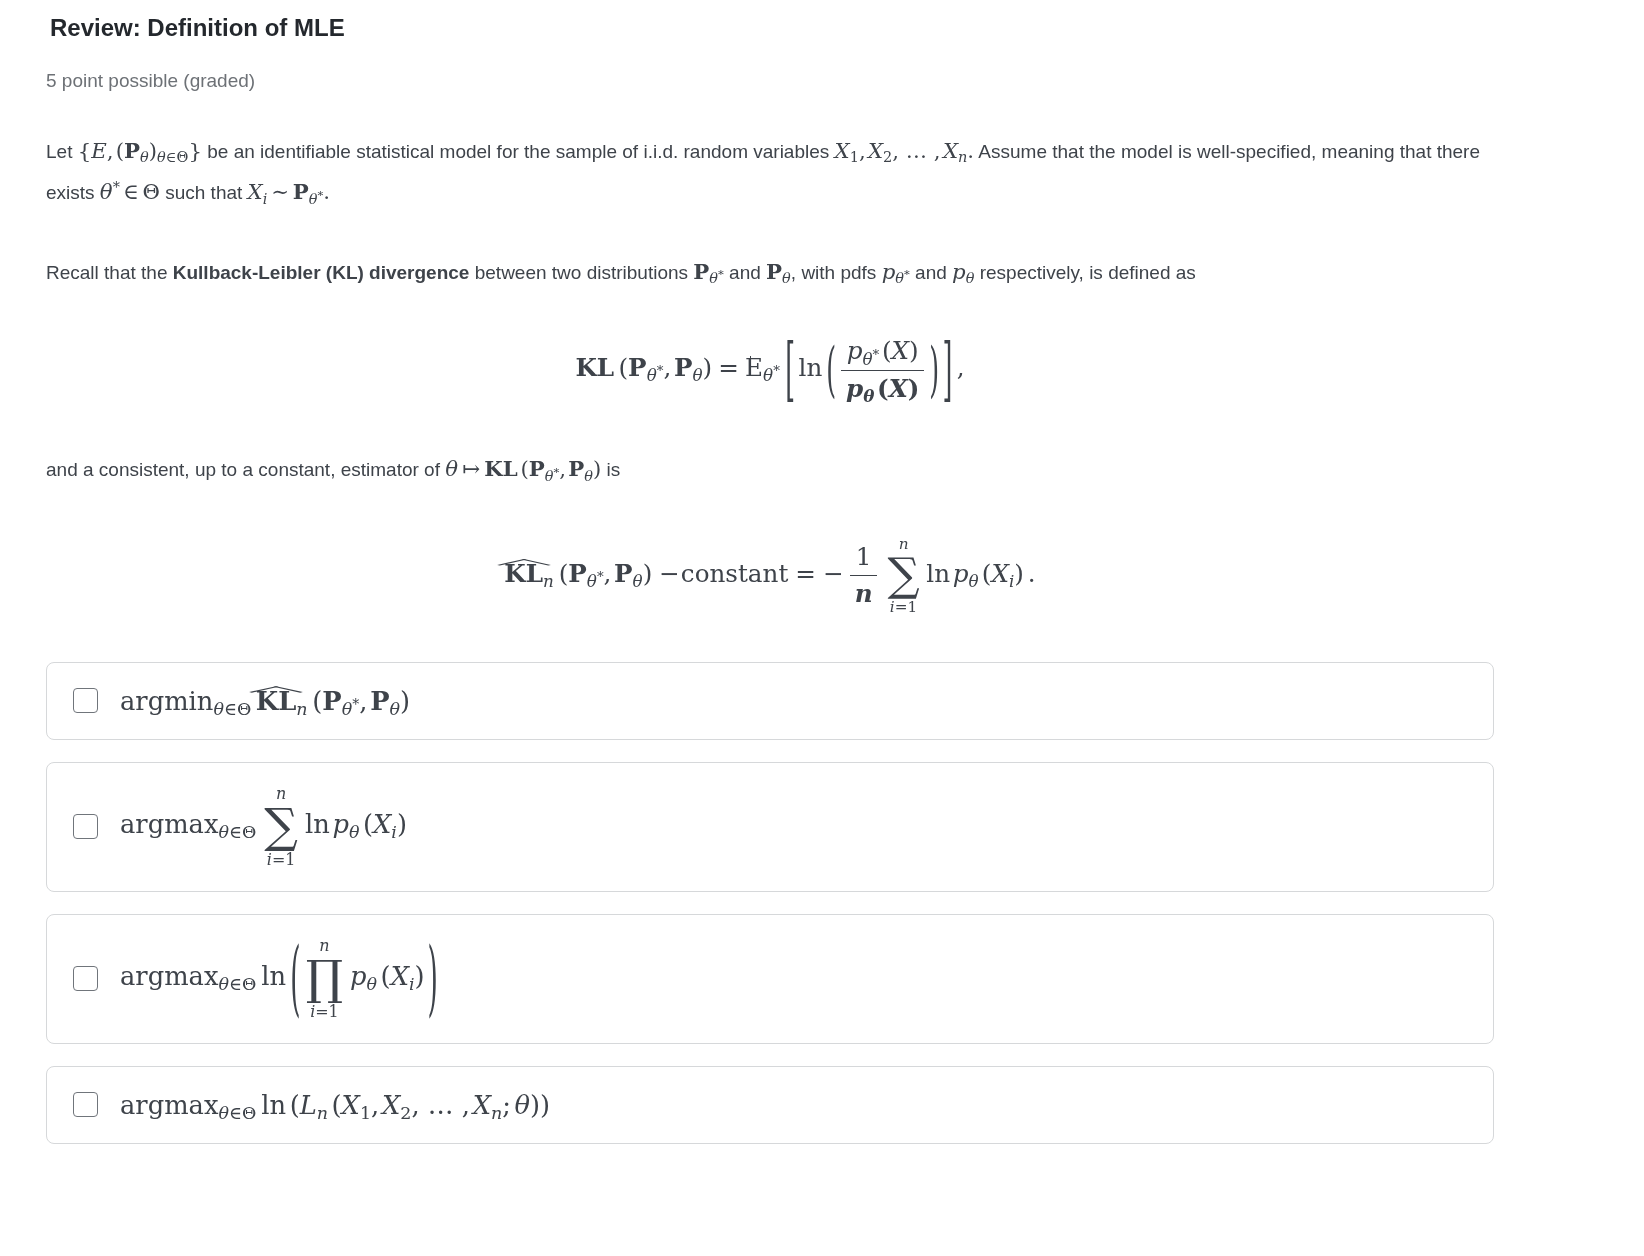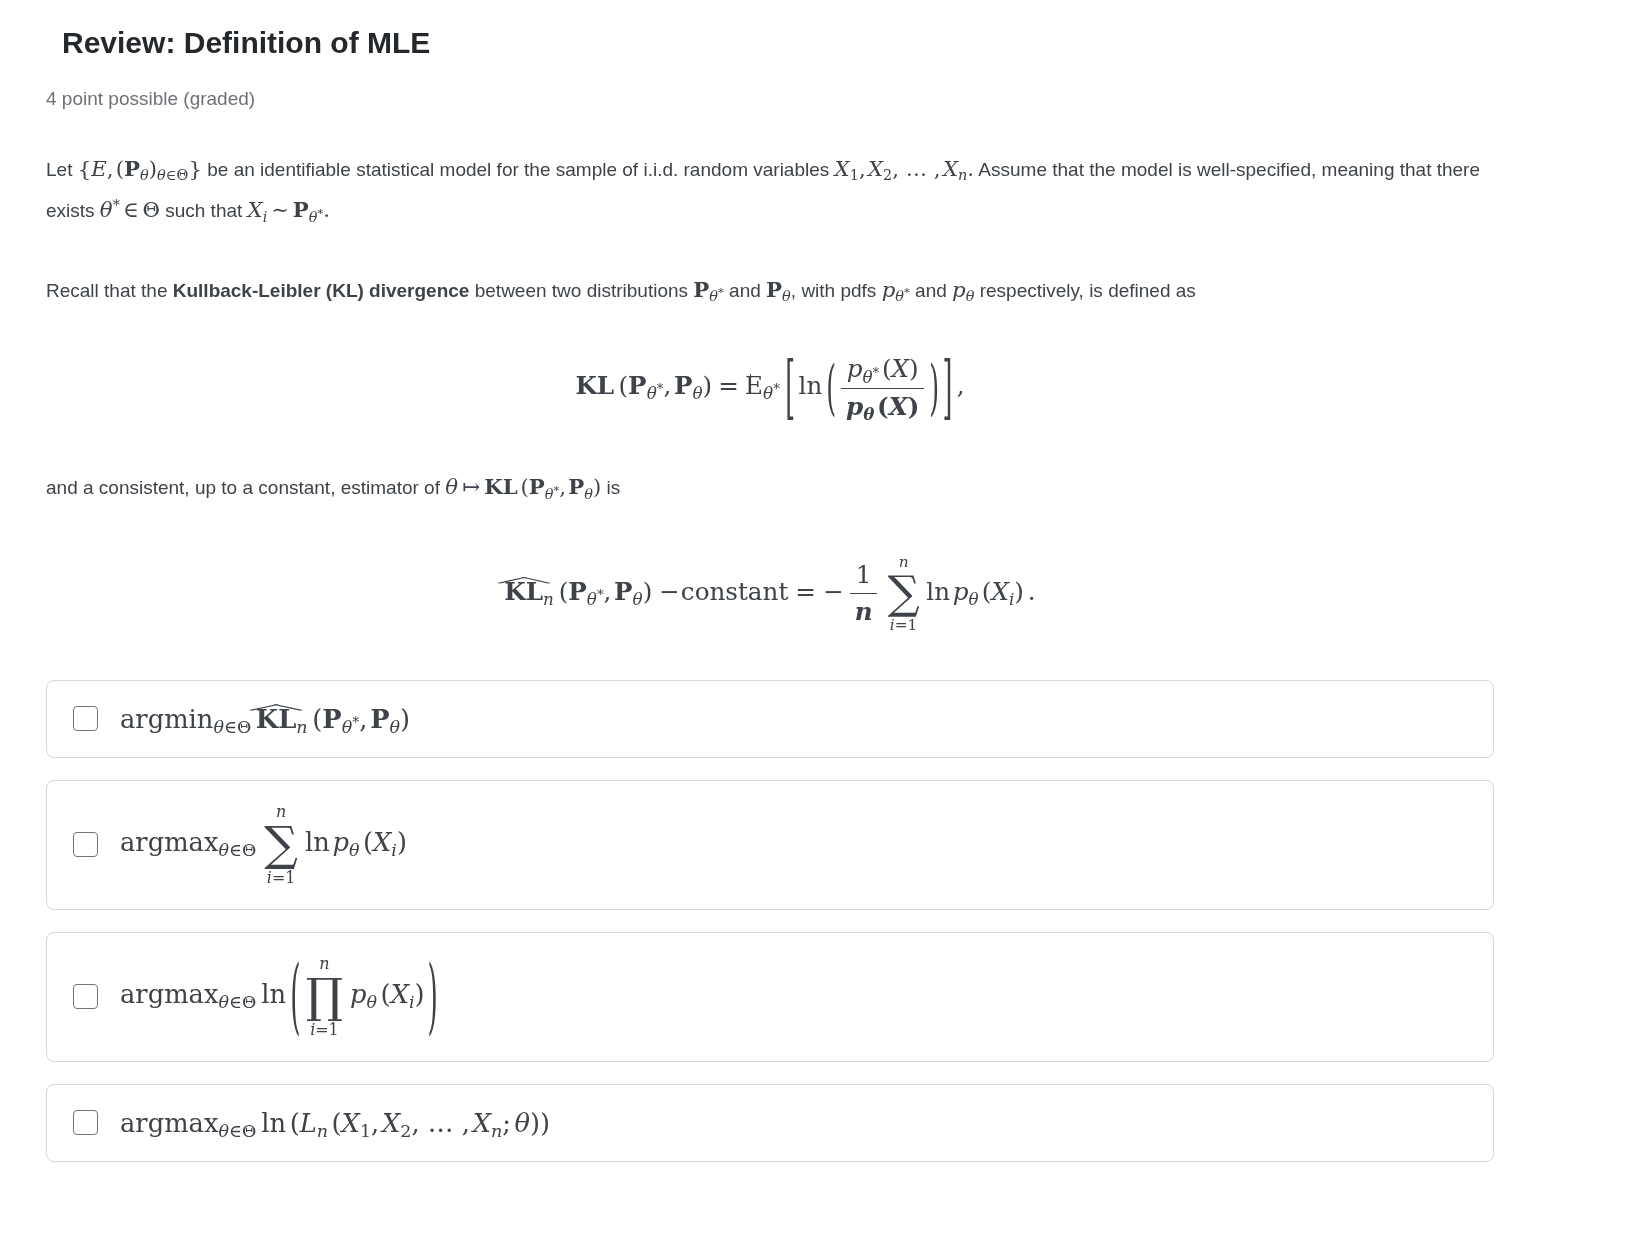--- a/index.html
+++ b/index.html
@@ -7,21 +7,21 @@
     --checkbox_border:#70757b; --page_bg:#ffffff; --box_bg:#ffffff;
   }
   *{ box-sizing:border-box; }
   html,body{ margin:0; }
   body{
     background:var(--page_bg); color:var(--text);
     font-family:"Liberation Sans","DejaVu Sans",sans-serif;
     font-size:19px; width:1644px; min-height:1256px;
     padding:10px 150px 80px 46px;
   }
-  .page-title{ font-size:30px; font-weight:600; color:var(--heading); margin:16px; }
+  .page-title{ font-size:24px; font-weight:600; color:var(--heading); margin:4px; }
   .points{ color:var(--muted); margin-top:28px; font-size:19px; }
   .para{ margin:38px 0 0; line-height:1.95; }
   .eq{ text-align:center; font-size:22px; margin:44px 0; line-height:1.5; }
   .options{ margin-top:40px; }
   .option{
     display:flex; align-items:center; background:var(--box_bg);
     border:1px solid var(--border); border-radius:8px;
     padding:20px 26px; margin-bottom:22px; font-size:23px; cursor:pointer;
   }
   .checkbox{
@@ -61,21 +61,21 @@
   .m.bb::after{
     content:""; position:absolute; left:0.21em; top:0.22em; width:0.05em; height:0.58em;
     background:currentColor;
   }
 </style>
 </head>
 <body>
 
 <main class="page">
   <h1 class="page-title">Review: Definition of MLE</h1>
-  <div class="points">4 point possible (graded)</div>
+  <div class="points">5 point possible (graded)</div>
 
   <p class="para" data-math="paragraphs.intro"><span class="m tx">Let </span><span class="m rm">{</span><span class="m it">E</span><span class="m rm">,</span><span class="msp" style="width: 0.12em;"></span><span class="m rm">(</span><span class="m bf">P</span><sub><span class="m it">θ</span></sub><span class="m rm">)</span><sub><span class="m it">θ</span><span class="m rm">∈</span><span class="m rm">Θ</span></sub><span class="m rm">}</span><span class="m tx"> be an identifiable statistical model for the sample of i.i.d. random variables </span><span class="m it">X</span><sub><span class="m rm">1</span></sub><span class="m rm">,</span><span class="msp" style="width: 0.12em;"></span><span class="m it">X</span><sub><span class="m rm">2</span></sub><span class="m rm">, … ,</span><span class="msp" style="width: 0.12em;"></span><span class="m it">X</span><sub><span class="m it">n</span></sub><span class="m rm">.</span><span class="m tx"> Assume that the model is well-specified, meaning that there exists </span><span class="m it">θ</span><sup><span class="m rm">*</span></sup><span class="msp" style="width: 0.18em;"></span><span class="m rm">∈</span><span class="msp" style="width: 0.18em;"></span><span class="m rm">Θ</span><span class="m tx"> such that </span><span class="m it">X</span><sub><span class="m it">i</span></sub><span class="msp" style="width: 0.2em;"></span><span class="m rm">∼</span><span class="msp" style="width: 0.2em;"></span><span class="m bf">P</span><sub><span class="m it">θ</span><sup><span class="m rm">*</span></sup></sub><span class="m rm">.</span></p>
   <p class="para" data-math="paragraphs.kl_recall"><span class="m tx">Recall that the </span><span class="m txb">Kullback-Leibler (KL) divergence</span><span class="m tx"> between two distributions </span><span class="m bf">P</span><sub><span class="m it">θ</span><sup><span class="m rm">*</span></sup></sub><span class="m tx"> and </span><span class="m bf">P</span><sub><span class="m it">θ</span></sub><span class="m tx">, with pdfs </span><span class="m it">p</span><sub><span class="m it">θ</span><sup><span class="m rm">*</span></sup></sub><span class="m tx"> and </span><span class="m it">p</span><sub><span class="m it">θ</span></sub><span class="m tx"> respectively, is defined as</span></p>
   <div class="eq" data-math="equations.kl_definition"><span class="m bf">KL</span><span class="msp" style="width: 0.2em;"></span><span class="m rm">(</span><span class="m bf">P</span><sub><span class="m it">θ</span><sup><span class="m rm">*</span></sup></sub><span class="m rm">,</span><span class="msp" style="width: 0.12em;"></span><span class="m bf">P</span><sub><span class="m it">θ</span></sub><span class="m rm">)</span><span class="msp" style="width: 0.28em;"></span><span class="m rm">=</span><span class="msp" style="width: 0.28em;"></span><span class="m bb">E</span><sub><span class="m it">θ</span><sup><span class="m rm">*</span></sup></sub><span class="msp" style="width: 0.25em;"></span><span class="mbig" style="transform: scaleY(2.7);">[</span><span class="msp" style="width: 0.15em;"></span><span class="m rm">ln</span><span class="msp" style="width: 0.18em;"></span><span class="mbig" style="transform: scaleY(2.35);">(</span><span class="msp" style="width: 0.05em;"></span><span class="mfrac">
         <span class="mnum"><span class="m it">p</span><sub><span class="m it">θ</span><sup><span class="m rm">*</span></sup></sub><span class="msp" style="width: 0.12em;"></span><span class="m rm">(</span><span class="m it">X</span><span class="m rm">)</span></span>
         <span class="mden"><span class="m it">p</span><sub><span class="m it">θ</span></sub><span class="msp" style="width: 0.12em;"></span><span class="m rm">(</span><span class="m it">X</span><span class="m rm">)</span></span>
       </span><span class="msp" style="width: 0.05em;"></span><span class="mbig" style="transform: scaleY(2.35);">)</span><span class="msp" style="width: 0.15em;"></span><span class="mbig" style="transform: scaleY(2.7);">]</span><span class="msp" style="width: 0.2em;"></span><span class="m rm">,</span></div>
   <p class="para" data-math="paragraphs.estimator"><span class="m tx">and a consistent, up to a constant, estimator of </span><span class="m it">θ</span><span class="msp" style="width: 0.22em;"></span><span class="m rm">↦</span><span class="msp" style="width: 0.22em;"></span><span class="m bf">KL</span><span class="msp" style="width: 0.15em;"></span><span class="m rm">(</span><span class="m bf">P</span><sub><span class="m it">θ</span><sup><span class="m rm">*</span></sup></sub><span class="m rm">,</span><span class="msp" style="width: 0.12em;"></span><span class="m bf">P</span><sub><span class="m it">θ</span></sub><span class="m rm">)</span><span class="m tx"> is</span></p>
   <div class="eq" data-math="equations.kl_estimator"><span class="mhat"><span class="m bf">KL</span></span><sub><span class="m it">n</span></sub><span class="msp" style="width: 0.22em;"></span><span class="m rm">(</span><span class="m bf">P</span><sub><span class="m it">θ</span><sup><span class="m rm">*</span></sup></sub><span class="m rm">,</span><span class="msp" style="width: 0.12em;"></span><span class="m bf">P</span><sub><span class="m it">θ</span></sub><span class="m rm">)</span><span class="msp" style="width: 0.3em;"></span><span class="m rm">−</span><span class="msp" style="width: 0.06em;"></span><span class="m rm">constant</span><span class="msp" style="width: 0.32em;"></span><span class="m rm">=</span><span class="msp" style="width: 0.32em;"></span><span class="m rm">−</span><span class="msp" style="width: 0.1em;"></span><span class="mfrac">
         <span class="mnum"><span class="m rm">1</span></span>

